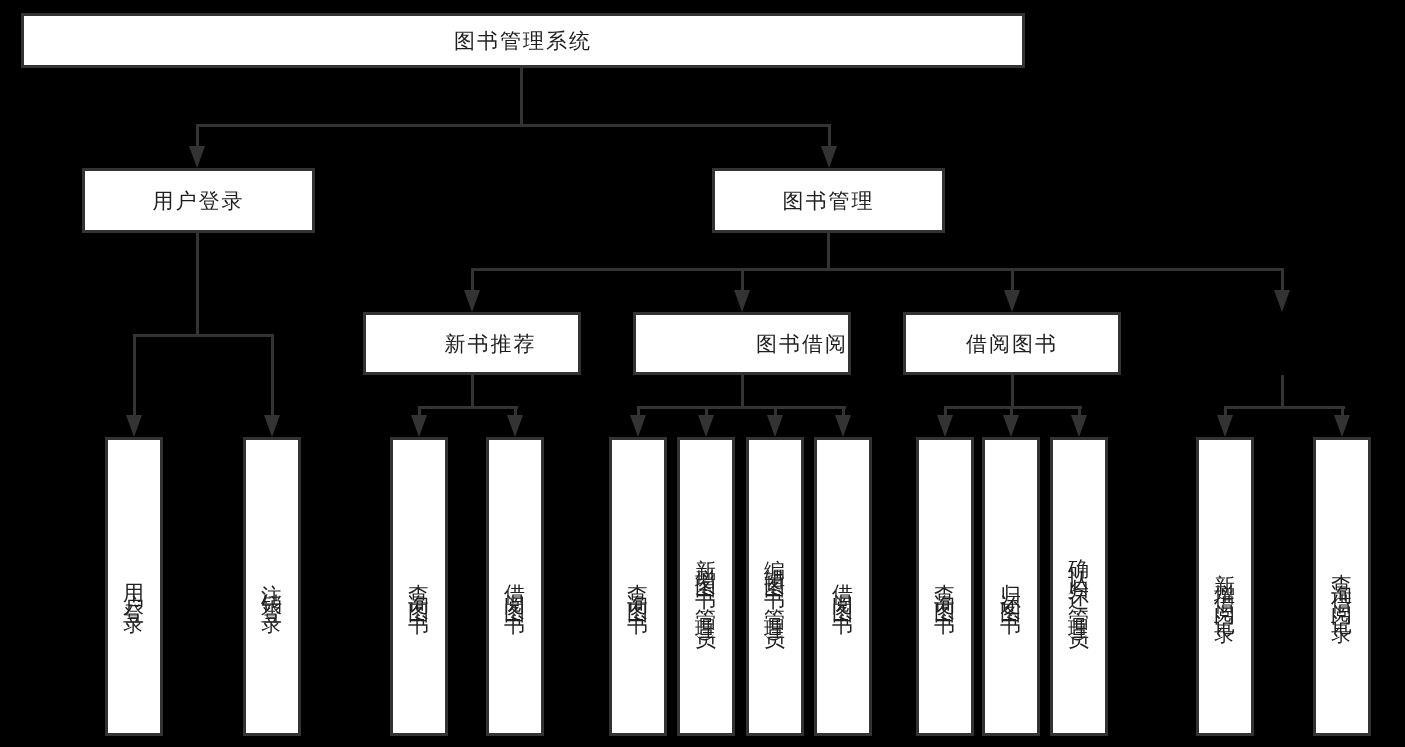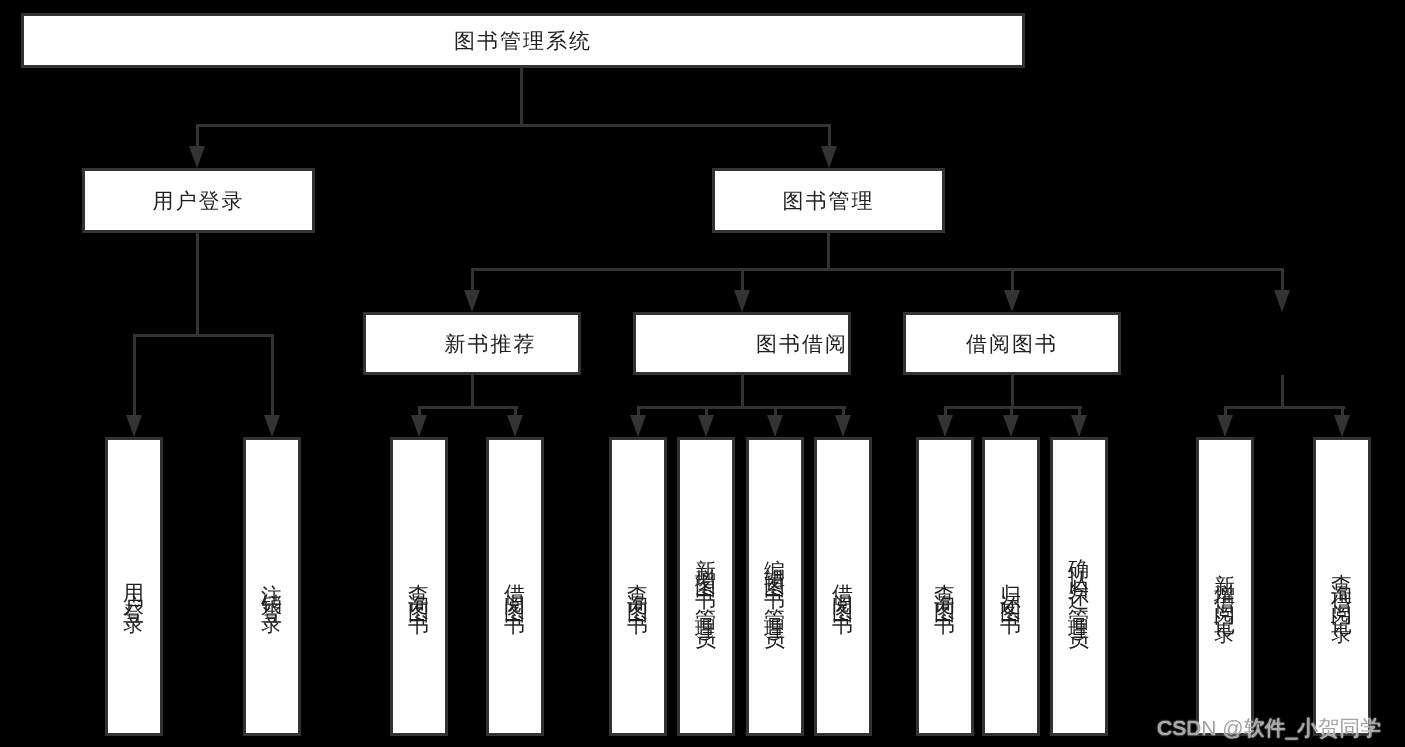--- a/index.html
+++ b/index.html
@@ -156,15 +156,14 @@
     <span class="vtext">确认归还（管理员）</span>
   </div>
 
   <div class="vbox" style="left:1196px;">
     <span class="vtext">新增借阅记录</span>
   </div>
   <div class="vbox" style="left:1313px;">
     <span class="vtext">查询借阅记录</span>
   </div>
 
-  <div class="watermark">CSDN @软件_小贺同学</div>
 
 </div>
 
 </body></html>

